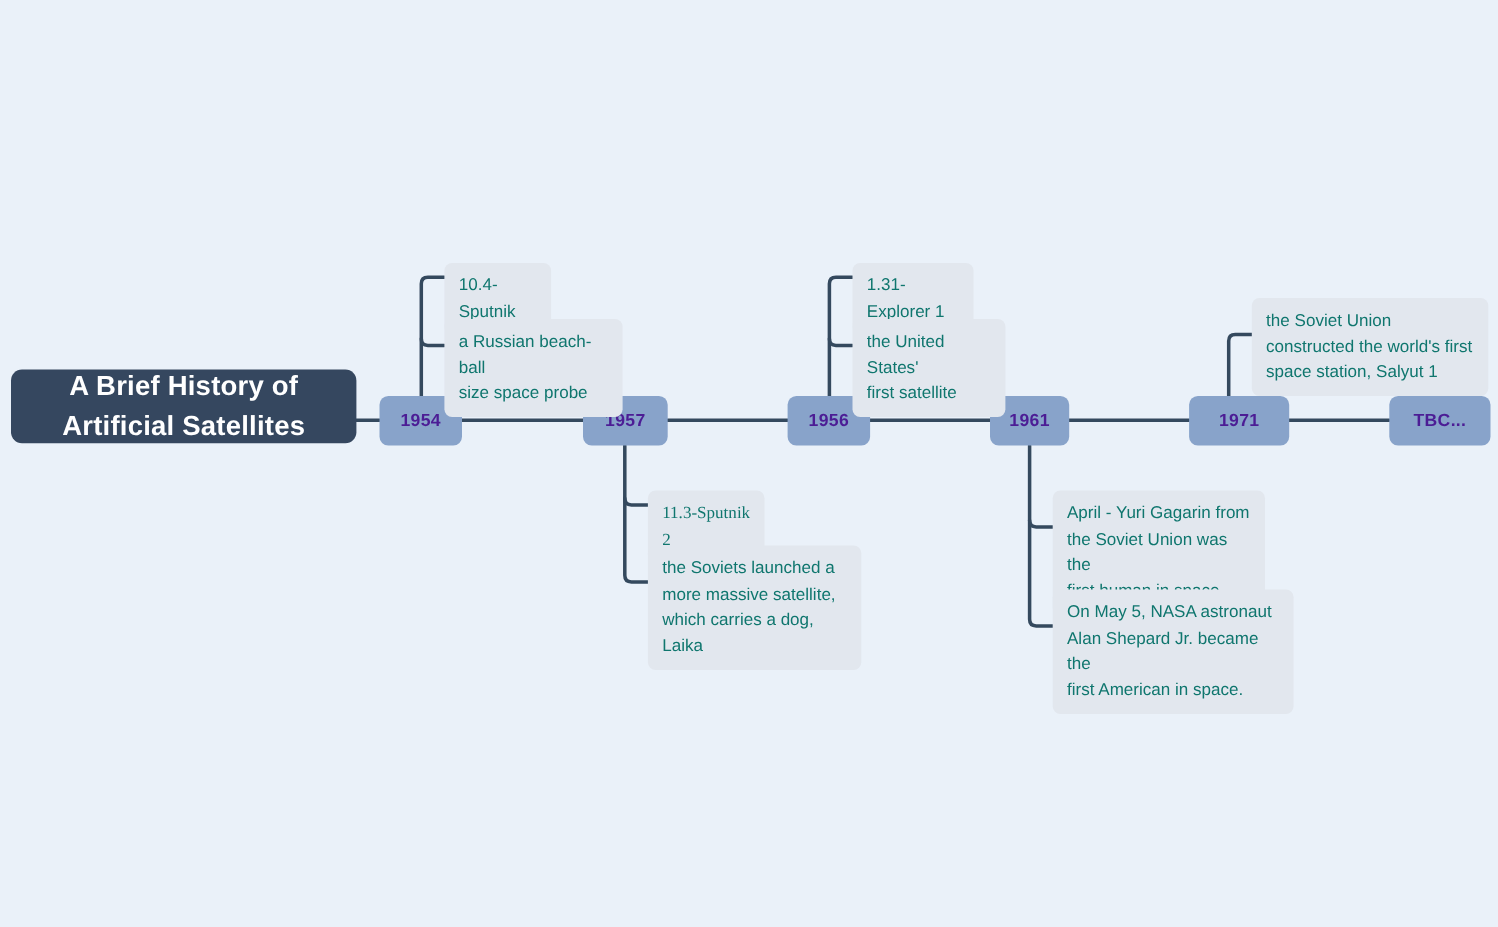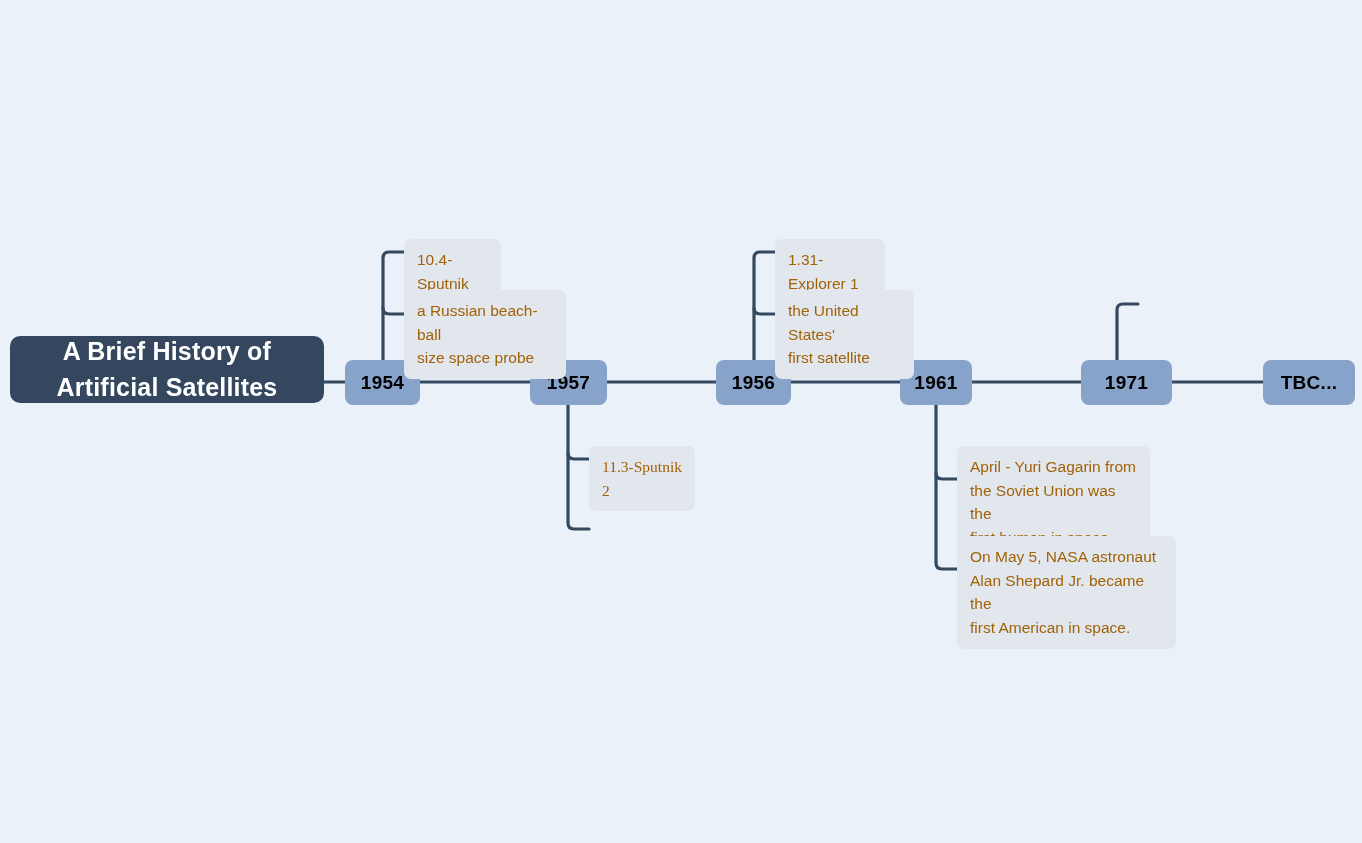--- a/index.html
+++ b/index.html
@@ -50,31 +50,31 @@
     white-space: pre-line;
   }
   .year-node {
     position: absolute;
     height: 45px;
     background: #88a3ca;
     border-radius: 8px;
     display: flex;
     align-items: center;
     justify-content: center;
-    color: #000000;
-    font-size: 19px;
+    color: #4c1d95;
+    font-size: 16px;
     font-weight: bold;
     letter-spacing: 0.3px;
     box-sizing: border-box;
   }
   .note-box {
     position: absolute;
     background: #e2e7ee;
     border-radius: 7px;
-    color: #a16207;
+    color: #0f766e;
     font-size: 15.5px;
     line-height: 1.53;
     padding: 9px 13px;
     box-sizing: border-box;
     white-space: pre-line;
   }
 </style>
 </head>
 <body>
 
@@ -116,26 +116,32 @@
   <div class="year-node" style="left:716px; top:360px; width:75px;">1956</div>
   <div class="year-node" style="left:900px; top:360px; width:72px;">1961</div>
   <div class="year-node" style="left:1081px; top:360px; width:91px;">1971</div>
   <div class="year-node" style="left:1263px; top:360px; width:92px;">TBC...</div>
 
   <div class="note-box" style="left:404px; top:239px; width:97px;">10.4-Sputnik</div>
   <div class="note-box" style="left:404px; top:290px; width:162px;">a Russian beach-ball
 size space probe</div>
 
   <div class="note-box" style="left:589px; top:446px; width:106px;font-family:Liberation Serif, serif;">11.3-Sputnik 2</div>
+  <div class="note-box" style="left:589px; top:496px; width:194px;">the Soviets launched a
+more massive satellite,
+which carries a dog, Laika</div>
 
   <div class="note-box" style="left:775px; top:239px; width:110px;">1.31-Explorer 1</div>
   <div class="note-box" style="left:957px; top:446px; width:193px;">April - Yuri Gagarin from
 the Soviet Union was the
 first human in space.</div>
 
   <div class="note-box" style="left:775px; top:290px; width:139px;">the United States'
 first satellite</div>
   <div class="note-box" style="left:957px; top:536px; width:219px;">On May 5, NASA astronaut
 Alan Shepard Jr. became the
 first American in space.</div>
 
+  <div class="note-box" style="left:1138px; top:271px; width:215px;">the Soviet Union
+constructed the world's first
+space station, Salyut 1</div>
 
 </div>
 
 </body></html>

